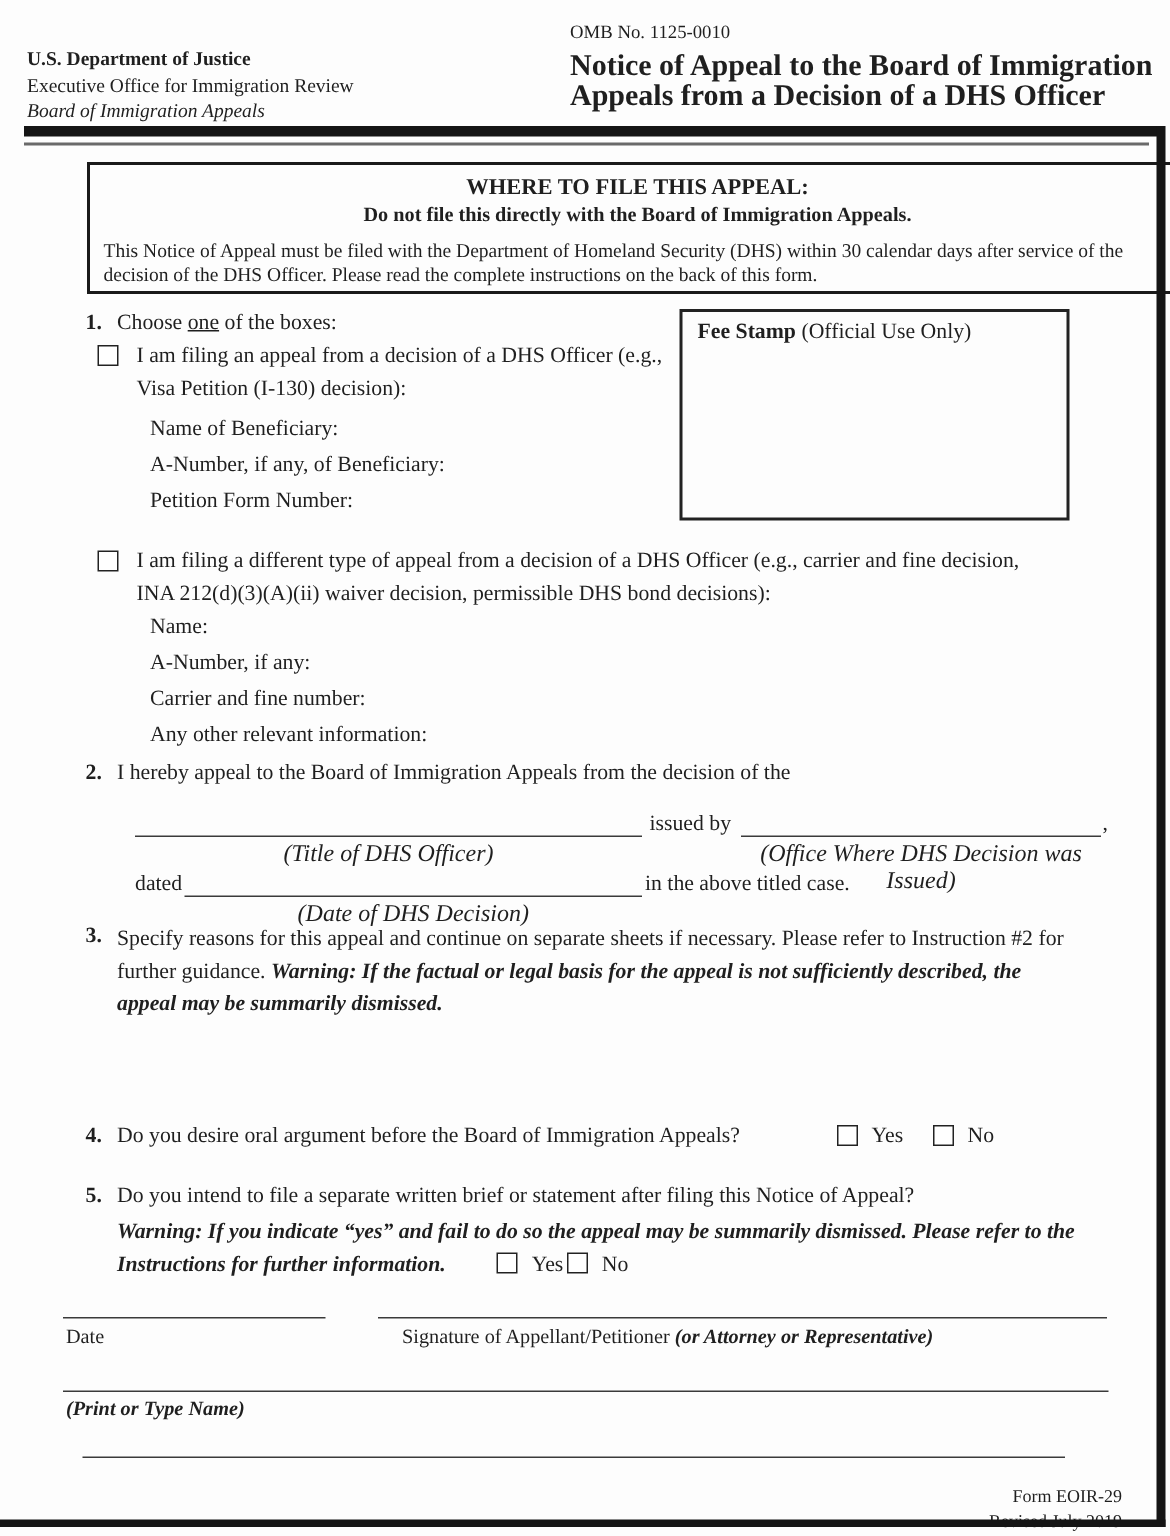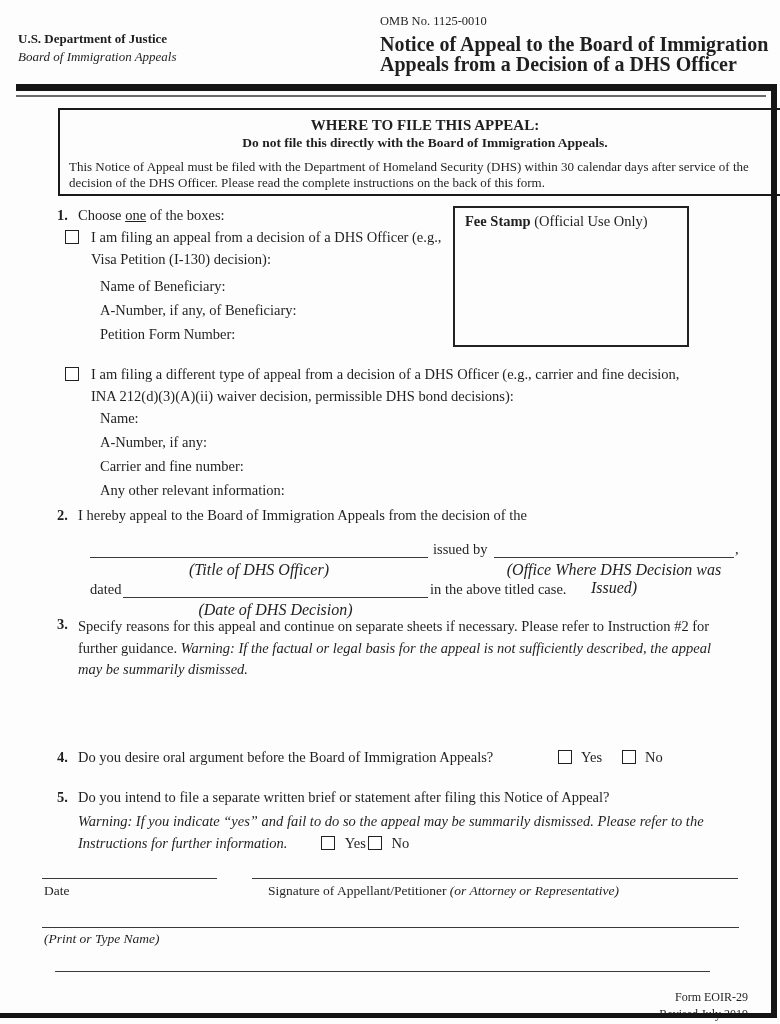--- a/index.html
+++ b/index.html
@@ -26,49 +26,50 @@
   .notice-box {
     left:58px; top:108px; width:734px; height:88px;
     border:2.5px solid #1a1a1a; padding-top:7px;
   }
   .notice-h { text-align:center; font-weight:bold; font-size:15px; }
   .notice-sub { text-align:center; font-weight:bold; font-size:13.5px; margin-top:1px; }
   .notice-body { font-size:13px; line-height:15.5px; padding:0 9px; margin-top:8px; }
 
   .num { font-weight:bold; font-size:14.5px; }
   .txt { font-size:14.5px; }
-  .it  { font-style:italic; }
+  .it  { font-style:italic;font-weight:bold; }
   .u   { text-decoration:underline; }
 
   .cb {
     display:inline-block; width:14px; height:14px;
     border:1.7px solid #222; background:#fff; vertical-align:-2px;
   }
   .cb-abs { position:absolute; width:14px; height:14px; border:1.7px solid #222; background:#fff; }
 
   .fee-box {
-    left:453px; top:206px; width:236px; height:141px;
+    left:453px; top:206px; width:260px; height:141px;
     border:2px solid #222; padding:5px 10px; font-size:14.5px;
   }
 
   .fill-line { border-bottom:1.5px solid #3a3a3a; }
   .cap { font-size:16px; font-style:italic; text-align:center; }
 
   .sig-label { font-size:13.5px; }
   .footer-right { font-size:12px; text-align:right; line-height:16.5px; }
 
   .strip { background:#151515; }
 </style>
 </head>
 <body>
 
 <div class="page">
 
   <div class="abs hdr-left">
     <div class="b">U.S. Department of Justice</div>
+    <div>Executive Office for Immigration Review</div>
     <div class="i">Board of Immigration Appeals</div>
   </div>
   <div class="abs hdr-right">
     <div class="omb">OMB No. 1125-0010</div>
     <div class="form-title">Notice of Appeal to the Board of Immigration</div>
     <div class="form-title">Appeals from a Decision of a DHS Officer</div>
   </div>
   <div class="abs rule-thick"></div>
   <div class="abs rule-thin"></div>
 

